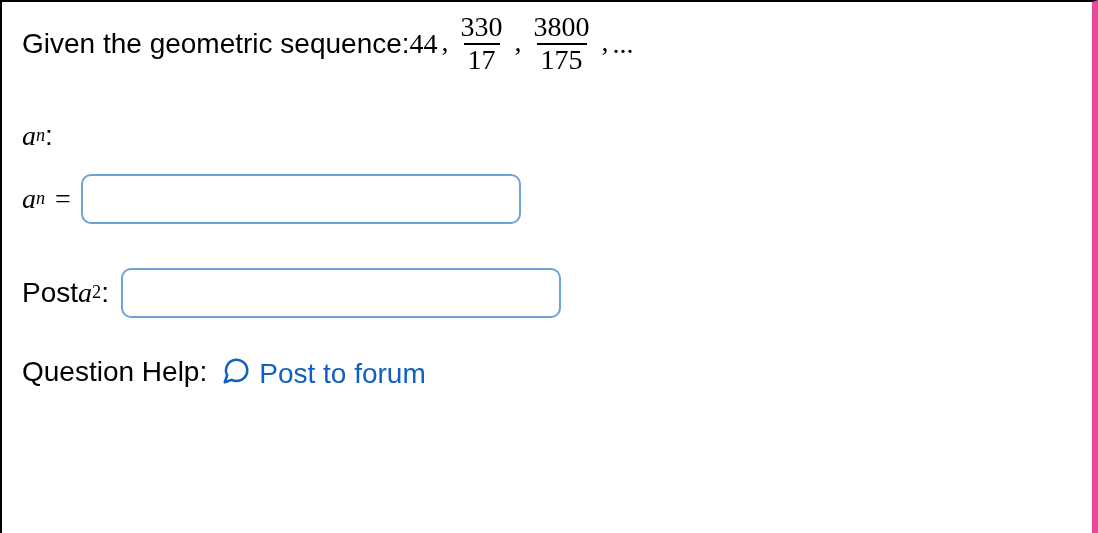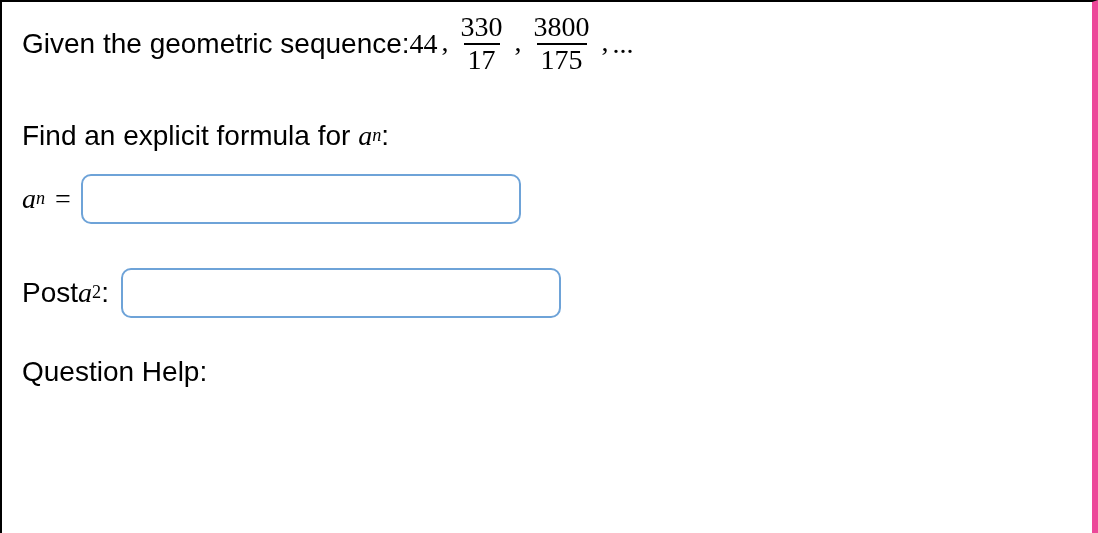--- a/index.html
+++ b/index.html
@@ -88,21 +88,20 @@
     <span class="sep">,</span>
     <span class="frac">
       <span class="num">3800</span>
       <span class="den">175</span>
     </span>
     <span class="sep">,</span>
     <span class="mathnum">...</span>
   </div>
 
   <div class="row formula-row">
-    <span>Find an explicit formula for </span>
     <span class="inline">
       <span class="itvar">a</span>
       <span class="sub">n</span>
     </span><span>:</span>
   </div>
 
   <div class="an-row">
     <span class="inline">
       <span class="itvar">a</span>
       <span class="sub">n</span>
@@ -117,15 +116,23 @@
       <span class="itvar">a</span>
       <span class="sub sub-num">2</span>
     </span>
     <span> :</span>
     <span style="width:12px"></span>
     <input class="answer" type="text" value="" style="">
   </div>
 
   <div class="qhelp-row">
     <span>Question Help:</span>
+    <a class="forum-link">
+      <span>
+        <svg viewBox="0 0 24 24" fill="none" stroke="#1060c0" stroke-width="2" stroke-linecap="round" stroke-linejoin="round">
+          <path d="M21 11.5a8.38 8.38 0 0 1-8.5 8.5 8.5 8.5 0 0 1-3.9-.95L3 21l1.95-5.6A8.5 8.5 0 1 1 21 11.5z"></path>
+        </svg>
+      </span>
+      <span>Post to forum</span>
+    </a>
   </div>
 
 </div>
 
 </body></html>

